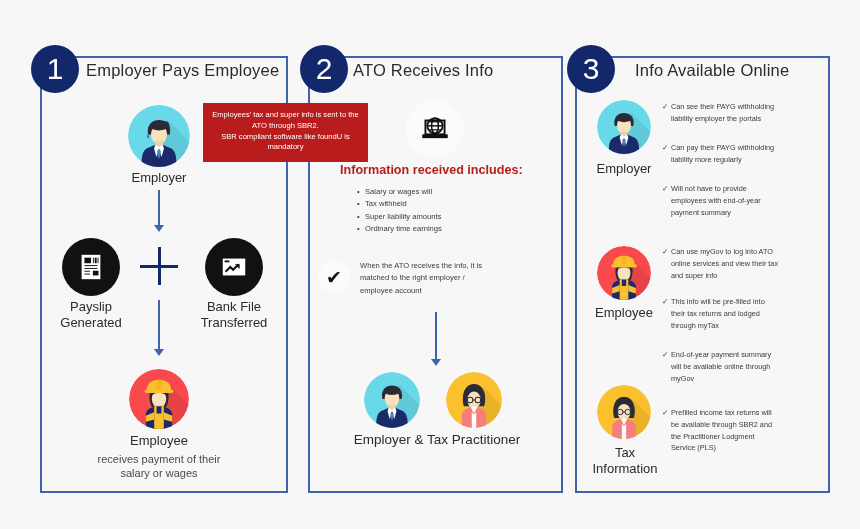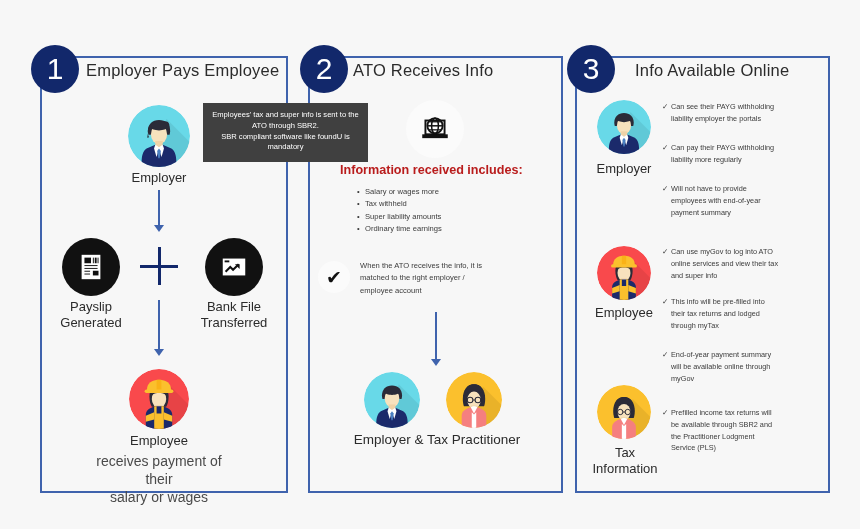--- a/index.html
+++ b/index.html
@@ -71,31 +71,31 @@
 
   .caption {
     position: absolute;
     text-align: center;
     color: #2b2b2b;
     font-size: 13px;
     line-height: 1.25;
     white-space: pre-line;
   }
   .caption.sub {
-    font-size: 14px;
+    font-size: 11px;
     color: #4a4a4a;
     line-height: 1.3;
   }
 
   
   #callout {
     position: absolute;
     left: 203px; top: 103px;
     width: 165px; height: 59px;
-    background: #404040;
+    background: #b91c1c;
     color: #ffffff;
     font-size: 7.6px;
     line-height: 1.42;
     text-align: center;
     padding: 7px 8px 0 8px;
     white-space: pre-line;
     z-index: 7;
   }
 
   
@@ -283,21 +283,21 @@
       <ellipse cx="16" cy="13" rx="3.2" ry="7.2" fill="none" stroke="#111" stroke-width="1.4"></ellipse>
       <line x1="8.8" y1="13" x2="23.2" y2="13" stroke="#111" stroke-width="1.4"></line>
       <line x1="10" y1="9.2" x2="22" y2="9.2" stroke="#111" stroke-width="1.2"></line>
       <line x1="10" y1="16.8" x2="22" y2="16.8" stroke="#111" stroke-width="1.2"></line>
     </svg>
   </div>
 
   <div id="info-heading">Information received includes:</div>
 
   <ul id="bullet-list">
-    <li>Salary or wages more</li>
+    <li>Salary or wages will</li>
     <li>Tax withheld</li>
     <li>Super liability amounts</li>
     <li>Ordinary time earnings</li>
   </ul>
 
   <div id="check-circle">✔</div>
   <div id="check-note">When the ATO receives the info, it is
 matched to the right employer /
 employee account</div>
 

